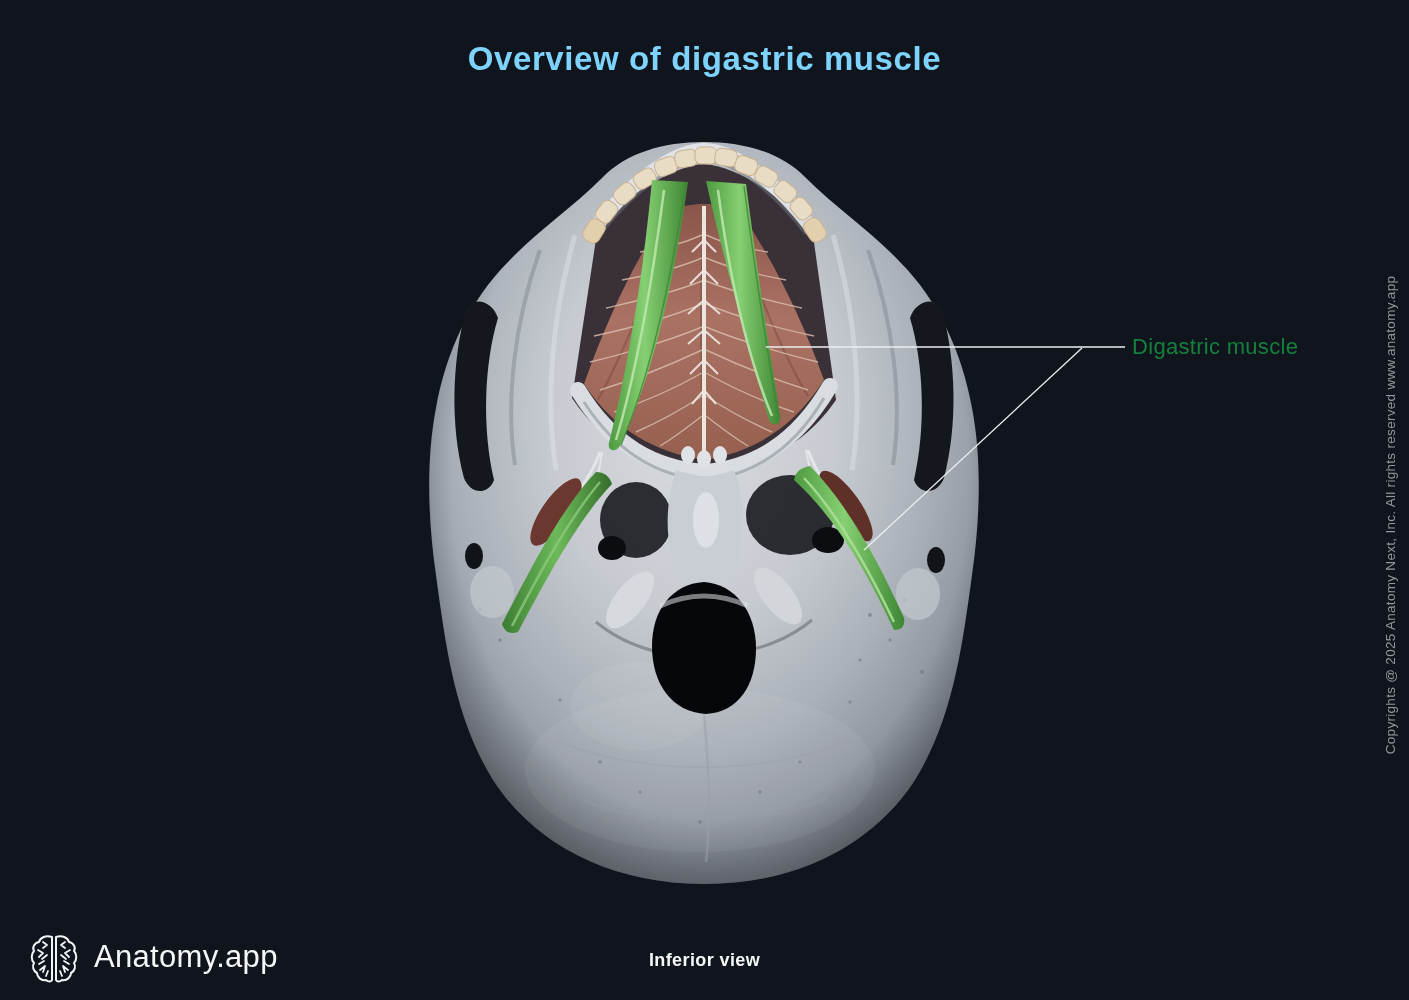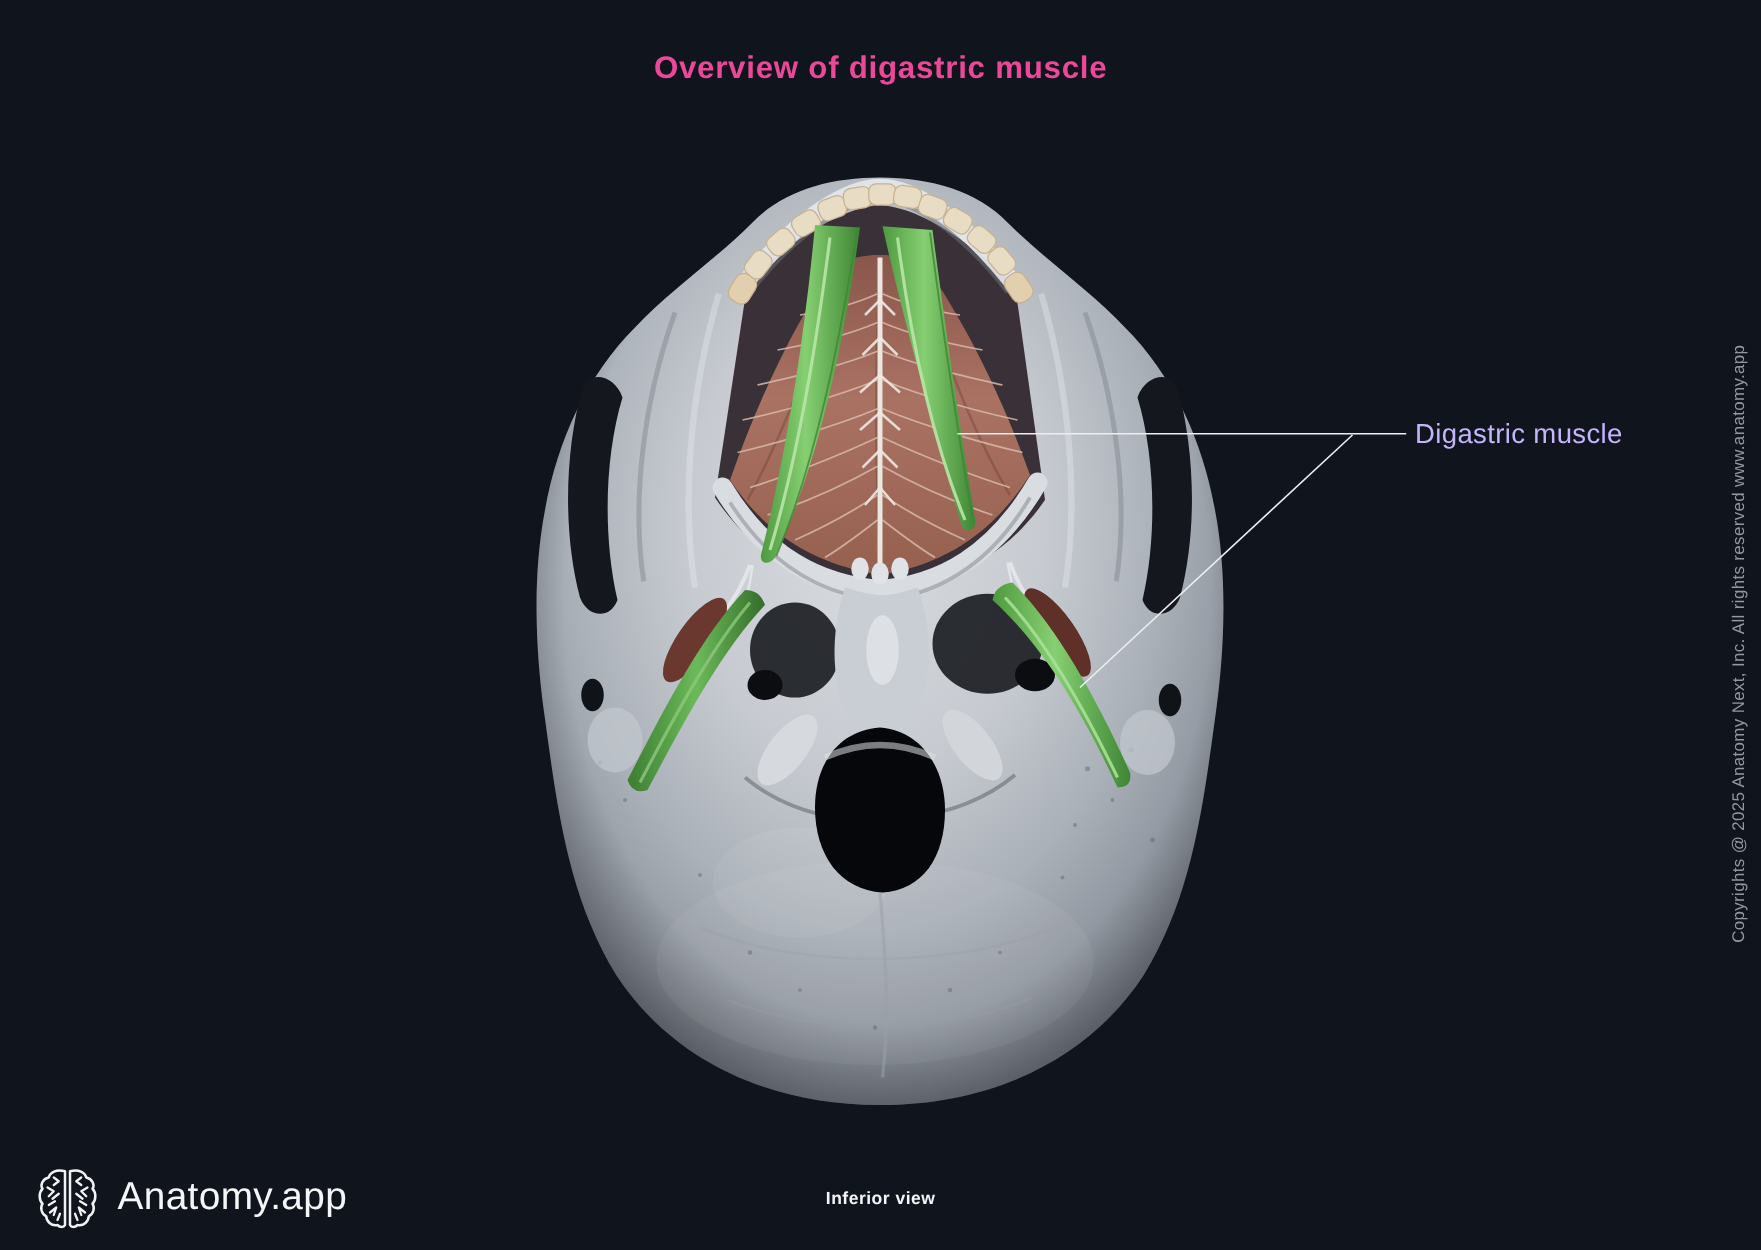--- a/index.html
+++ b/index.html
@@ -7,43 +7,43 @@
     position:relative;
     width:1409px;height:1000px;
     background:#10141c;
     overflow:hidden;
     font-family:"Liberation Sans", sans-serif;
     -webkit-font-smoothing:antialiased;
   }
   .title{
     position:absolute;top:40px;left:0;width:100%;
     text-align:center;
-    color:#ec4899;font-size:25px;font-weight:700;letter-spacing:.6px;
+    color:#7dd3fc;font-size:33px;font-weight:700;letter-spacing:.6px;
   }
   .skull-svg{position:absolute;left:0;top:0;}
   .anno-label{
     position:absolute;left:1132px;top:334px;
-    color:#c4b5fd;font-size:22px;font-weight:500;letter-spacing:.3px;
+    color:#15803d;font-size:22px;font-weight:500;letter-spacing:.3px;
     white-space:nowrap;
   }
   .copyright{
     position:absolute;left:1112px;top:506px;
     width:560px;height:18px;
     transform:rotate(-90deg);transform-origin:center;
     color:#94979d;font-size:13.5px;letter-spacing:.3px;
     text-align:center;white-space:nowrap;
   }
   .footer-brand{
     position:absolute;left:30px;top:931px;
     display:flex;align-items:center;gap:16px;
   }
   .brand-name{color:#f5f6f7;font-size:31px;font-weight:500;letter-spacing:.3px;}
   .view-caption{
     position:absolute;left:0;top:950px;width:100%;
-    text-align:center;color:#f5f6f7;font-size:14px;font-weight:600;letter-spacing:.4px;
+    text-align:center;color:#f5f6f7;font-size:18px;font-weight:600;letter-spacing:.4px;
   }
 </style>
 </head>
 <body>
 
 <div class="page">
 
   <div class="title">Overview of digastric muscle</div>
 
   <svg class="skull-svg" width="1409" height="1000" viewBox="0 0 1409 1000">

